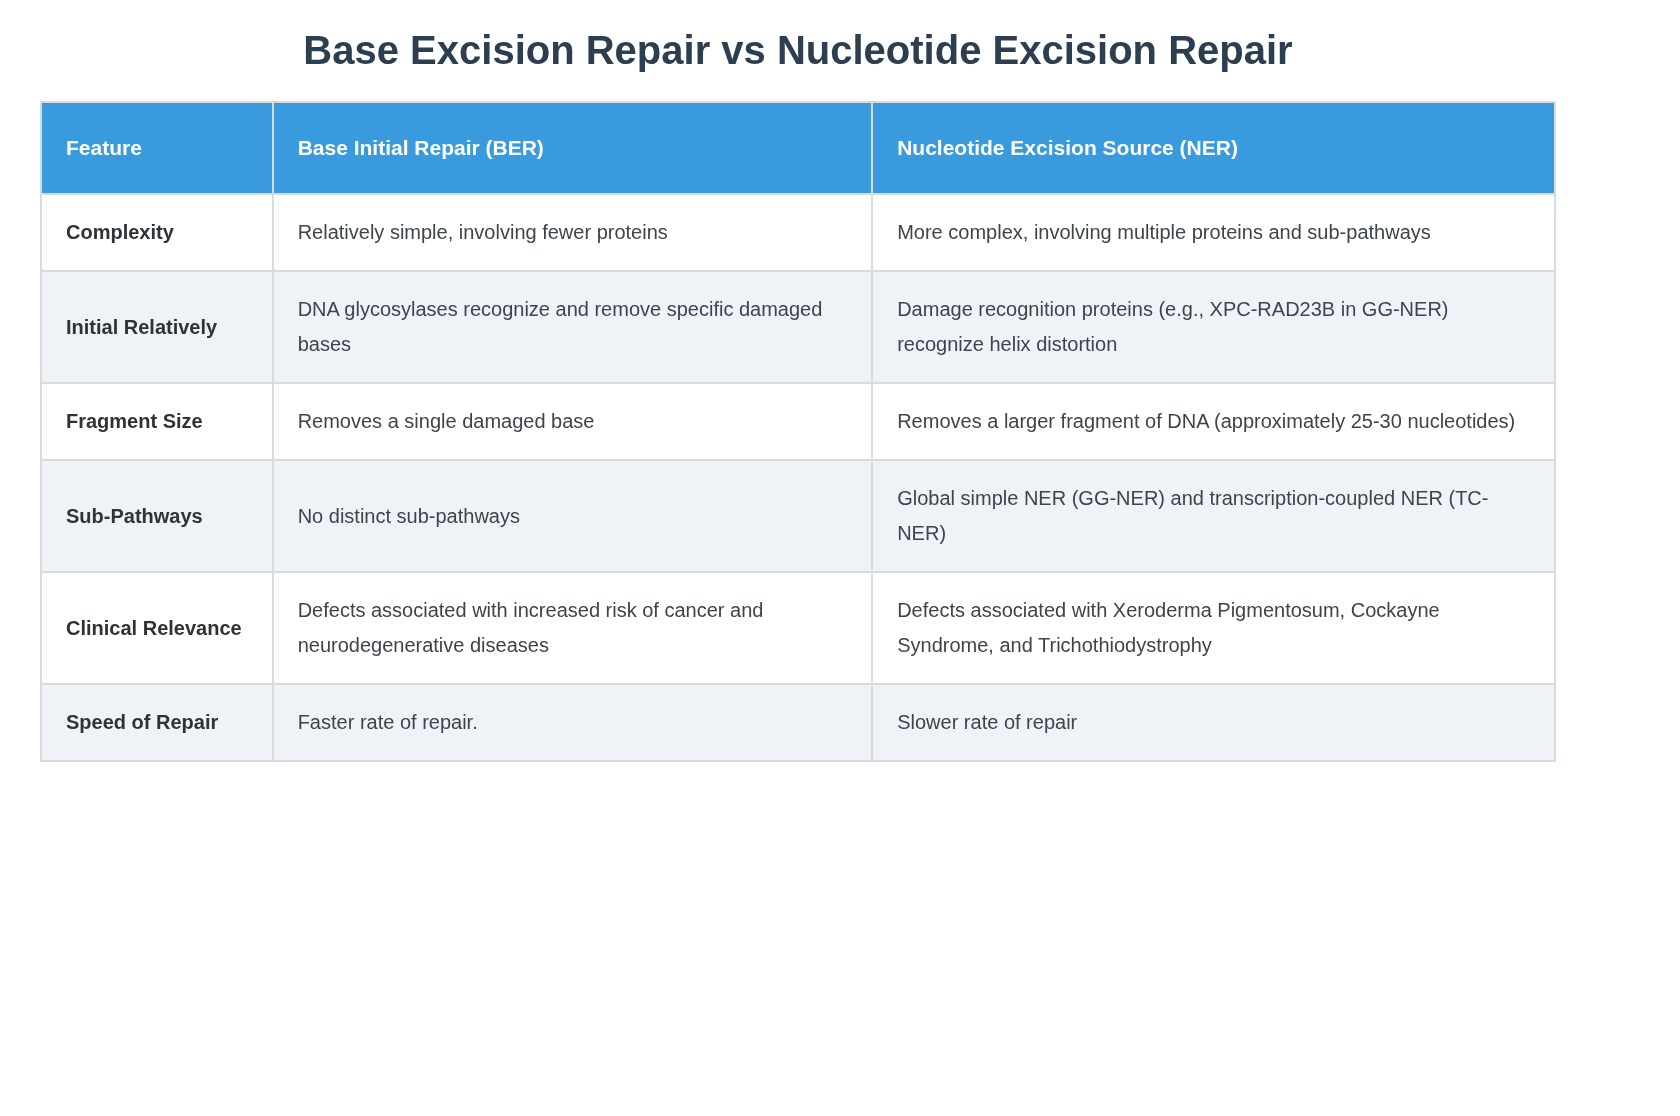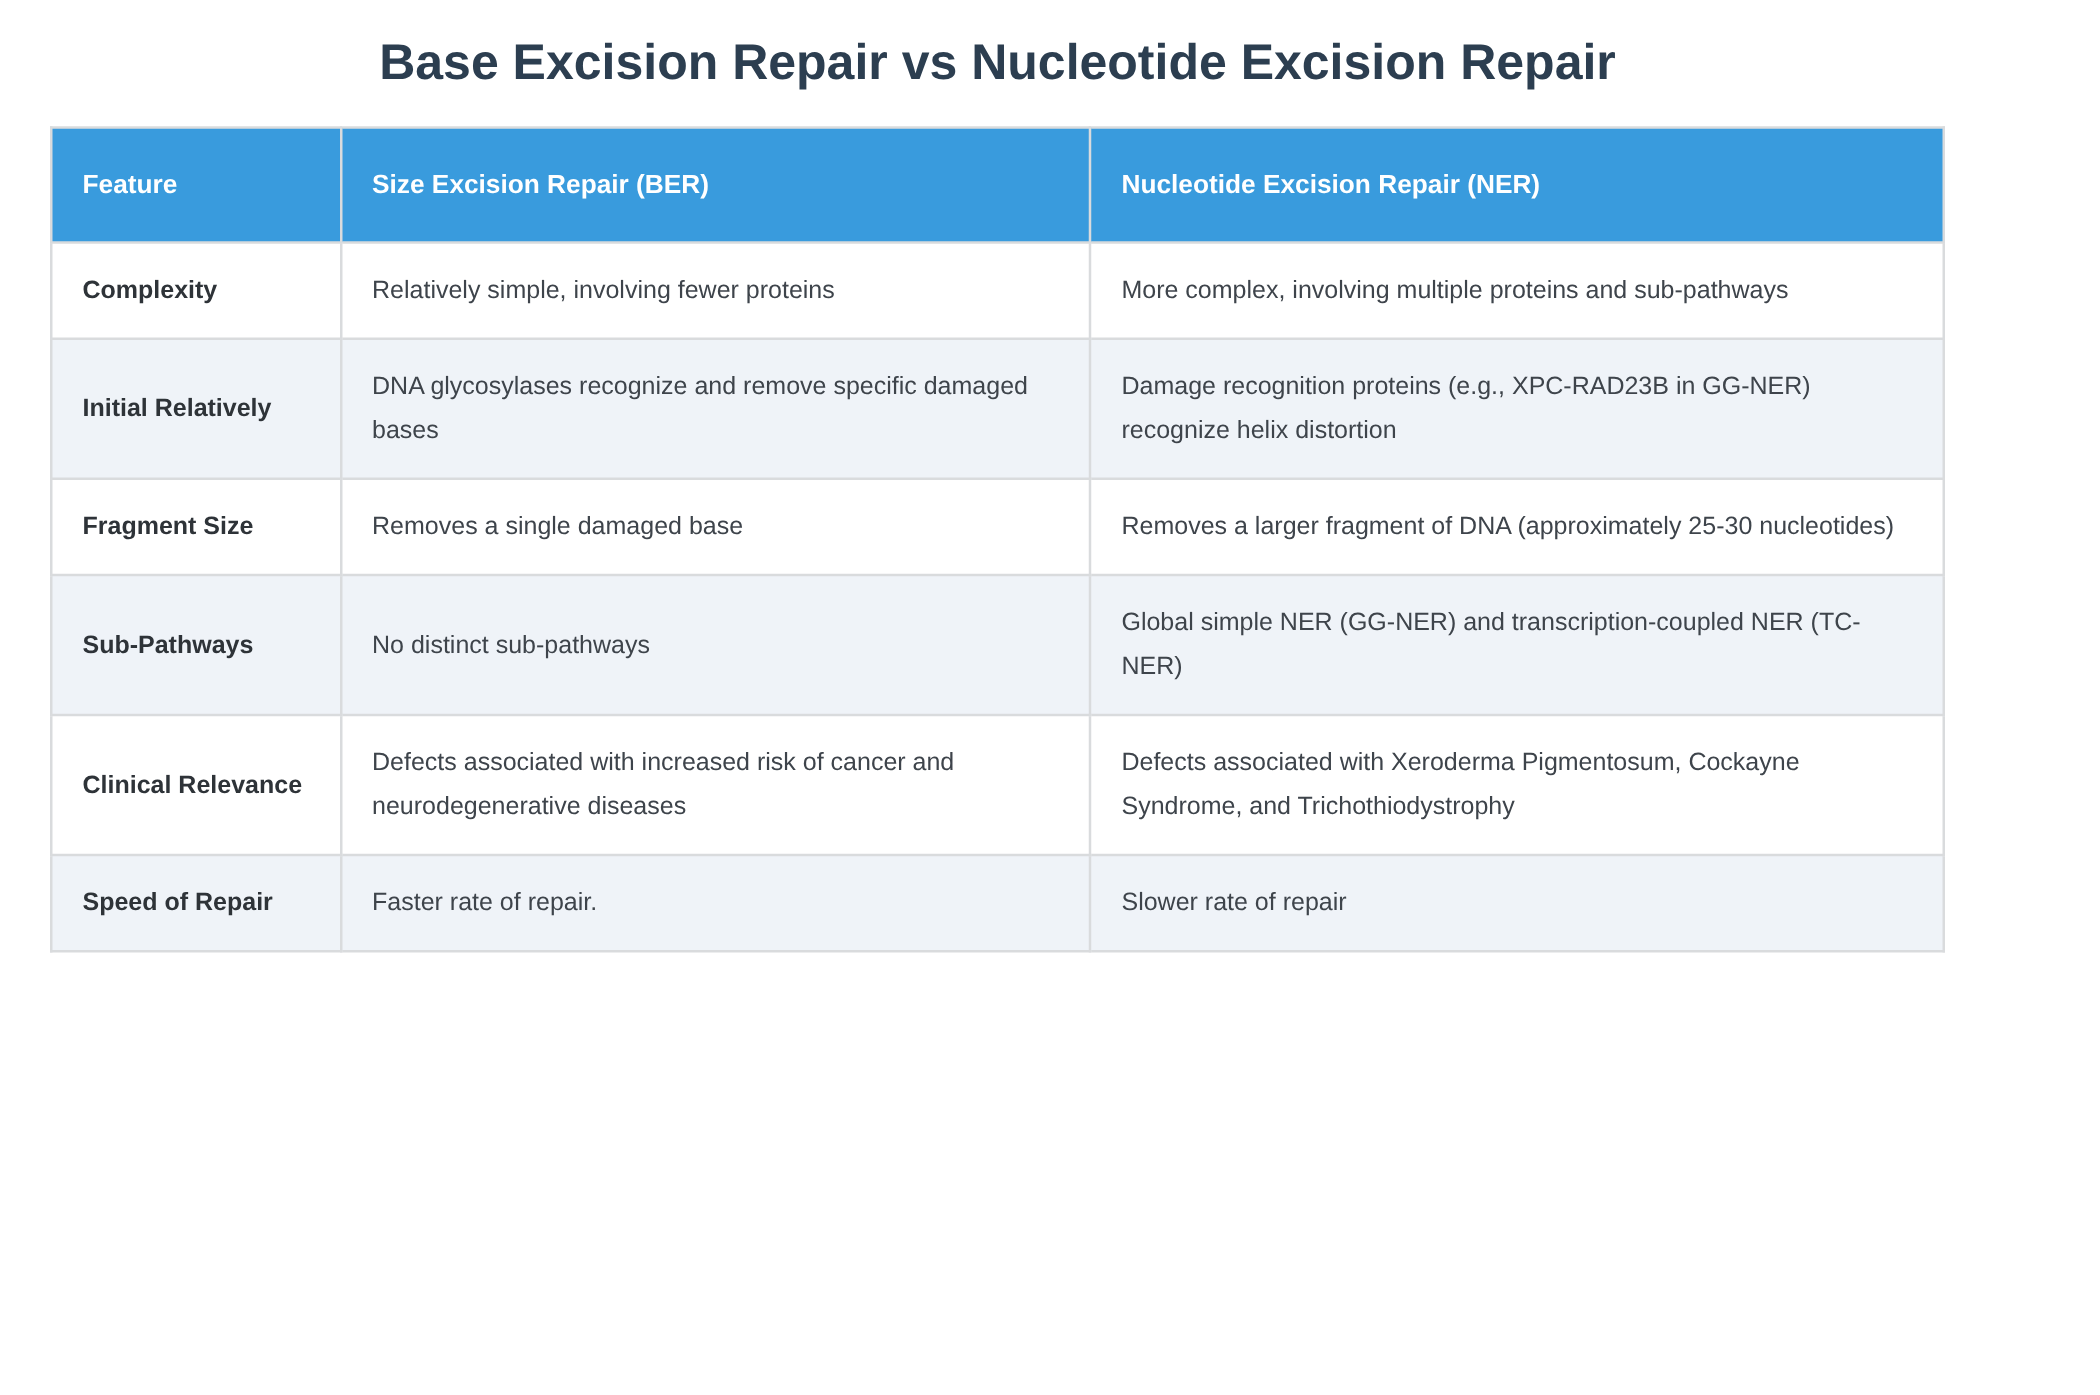--- a/index.html
+++ b/index.html
@@ -72,22 +72,22 @@
 
   <table class="comparison">
     <colgroup>
       <col style="width:15.3%">
       <col style="width:39.6%">
       <col style="width:45.1%">
     </colgroup>
     <thead>
       <tr>
         <th>Feature</th>
-        <th>Size Excision Repair (BER)</th>
-        <th>Nucleotide Excision Repair (NER)</th>
+        <th>Base Initial Repair (BER)</th>
+        <th>Nucleotide Excision Source (NER)</th>
       </tr>
     </thead>
     <tbody id="table-body">
         <tr>
           <th scope="row">Complexity</th>
           <td>Relatively simple, involving fewer proteins</td>
           <td>More complex, involving multiple proteins and sub-pathways</td>
         </tr>
         <tr>
           <th scope="row">Initial Relatively</th>

